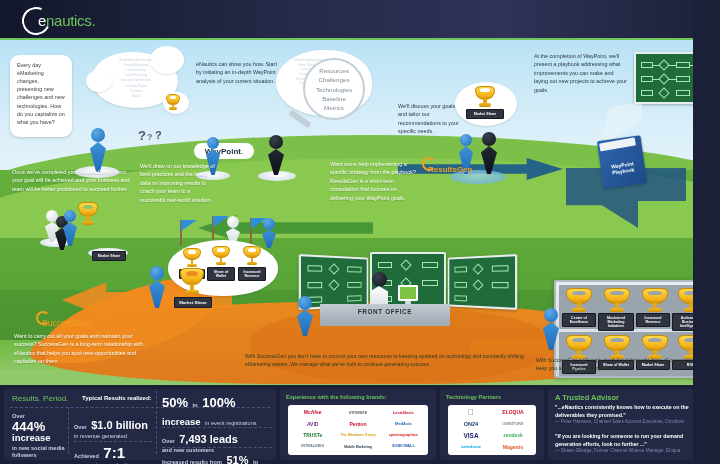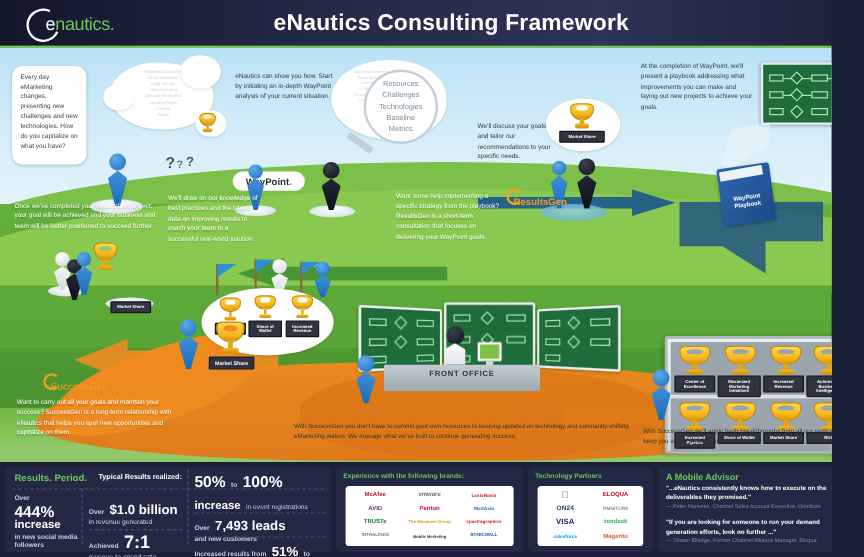--- a/index.html
+++ b/index.html
@@ -186,21 +186,21 @@
     position:absolute; left:0; top:385px; width:720px; height:79px;
     background:#1b2038;
   }
   .panel {
     position:absolute; top:4px; height:71px;
     background:#232845; border-radius:4px;
   }
   .dashed-v { position:absolute; top:6px; bottom:6px; width:0; border-left:1px dashed #4a5172; }
   .dashed-h { position:absolute; left:0; right:0; height:0; border-top:1px dashed #4a5172; }
 
-  .res-title { color:#6fc45a; font-size:8px; font-weight:bold; }
+  .res-title { color:#6fc45a; font-size:8px; font-weight:normal; }
   .res-sub { color:#ffffff; font-size:6px; font-weight:bold; }
   .stat-sm { color:#c9cee3; font-size:5.6px; font-weight:bold; line-height:1.25; }
   .stat-lg { color:#ffffff; font-size:13px; font-weight:bold; line-height:1; }
   .stat-md { color:#ffffff; font-size:9.5px; font-weight:bold; line-height:1.05; }
   .sec-title { color:#6fc45a; font-size:5.6px; font-weight:bold; }
   .adv-title { color:#6fc45a; font-size:7.5px; font-weight:bold; }
   .quote { color:#ffffff; font-size:5.2px; font-weight:bold; line-height:1.45; }
   .attrib { color:#7f86a8; font-size:4.6px; line-height:1.4; }
 
   .white-card { position:absolute; background:#ffffff; border-radius:3px; }
@@ -210,21 +210,20 @@
 
 <div id="stage">
 
   <div class="header">
     <div class="logo-wrap">
       <div class="logo-arc"></div>
       <div class="logo-text">
         <span class="e">e</span><span class="rest">nautics</span><span class="logo-dot">.</span>
       </div>
     </div>
-    <div class="title">eNautics Consulting Framework</div>
   </div>
 
   <div class="scene">
     <div class="sky"></div>
     <div class="hill-far"></div>
     <div class="grass-mid"></div>
     <div class="hill-ridge"></div>
     <div class="grass-low"></div>
     <div class="grass-strip2"></div>
     <div class="grass-bottom"></div>
@@ -696,21 +695,21 @@
           <div class="logo-chip" style="color:#8a8f94;font-size:4px;">OMNITURE</div>
           <div class="logo-chip" style="color:#1a1f71;font-size:6.5px;">VISA</div>
           <div class="logo-chip" style="color:#3aae5a;font-size:5px;">zendesk</div>
           <div class="logo-chip" style="color:#00a1e0;font-size:4px;">salesforce</div>
           <div class="logo-chip" style="color:#e2572b;font-size:5px;">Magento</div>
         </div>
       </div>
     </div>
 
     <div class="panel" style="left:548px;width:168px;">
-      <div class="adv-title" style="position:absolute;left:7px;top:4px;">A Mobile Advisor</div>
+      <div class="adv-title" style="position:absolute;left:7px;top:4px;">A Trusted Advisor</div>
       <div style="position:absolute;left:7px;top:15px;width:154px;">
         <div class="quote">"...eNautics consistently knows how to execute on the deliverables they promised."</div>
         <div class="attrib">— Peter Hanssen, Channel Sales Account Executive, Omniture</div>
       </div>
       <div style="position:absolute;left:7px;top:44px;width:154px;">
         <div class="quote">"If you are looking for someone to run your demand generation efforts, look no further ..."</div>
         <div class="attrib">— Shawn Elledge, Former Channel Alliance Manager, Eloqua</div>
       </div>
     </div>
   </div>

